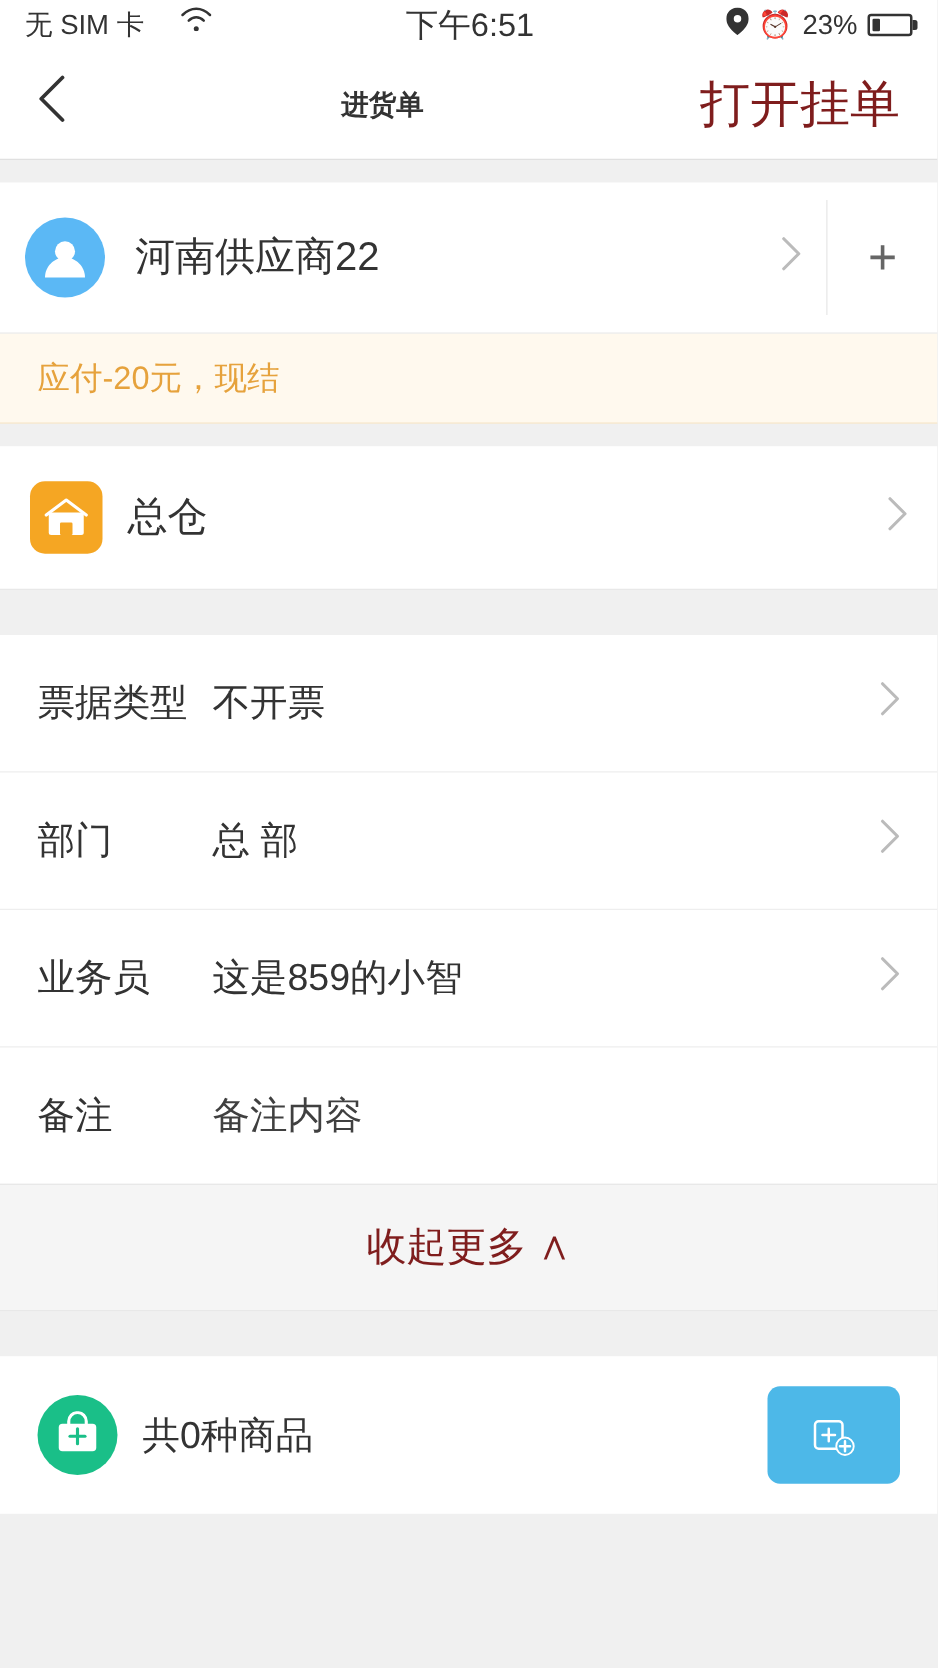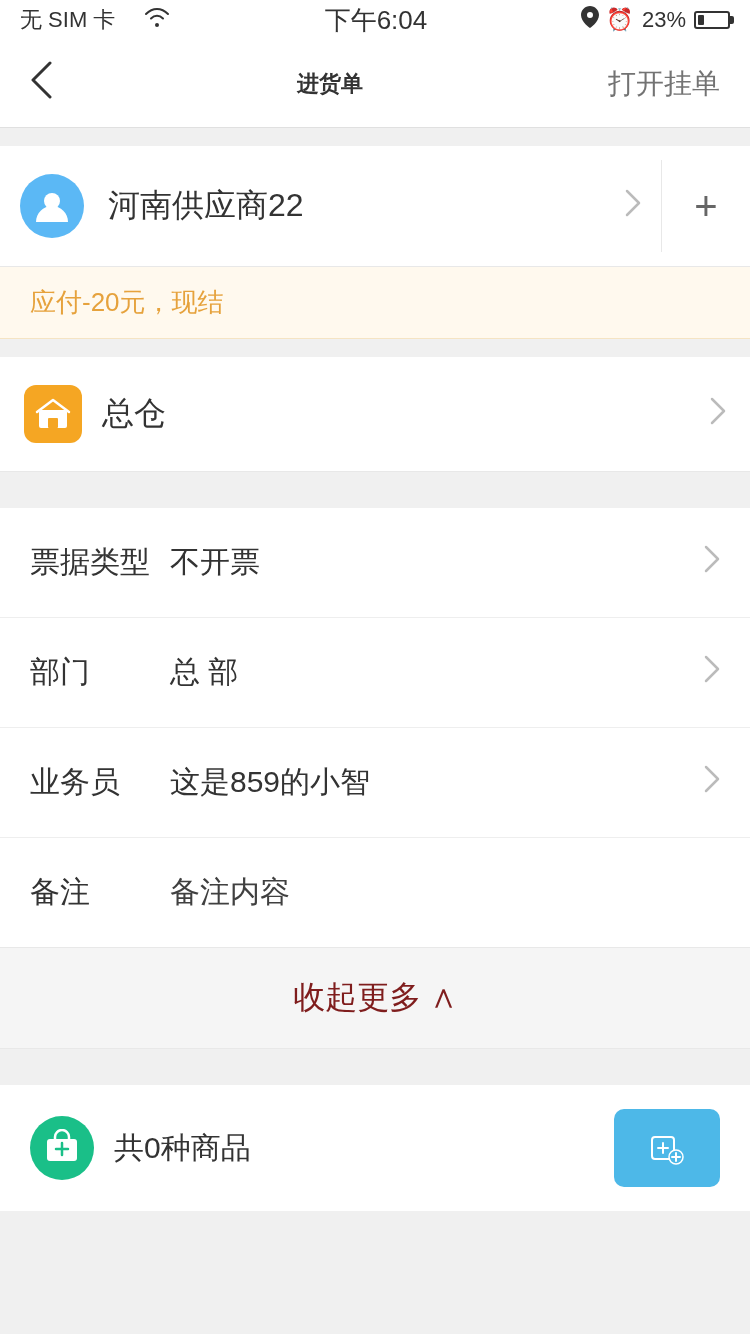--- a/index.html
+++ b/index.html
@@ -18,21 +18,21 @@
       width: 100%;
       height: 40px;
       background: #fff;
       display: flex;
       align-items: center;
       justify-content: space-between;
       padding: 0 20px;
       font-size: 22px;
       color: #333;
     }
-    .status-left { display: flex; align-items: center; gap: 28px; }
+    .status-left { display: flex; gap: 28px; }
     .status-center { font-size: 26px; font-weight: 500; }
     .status-right { display: flex; align-items: center; gap: 8px; font-size: 22px; }
     .battery-bar {
       display: inline-flex;
       align-items: center;
       gap: 3px;
     }
     .battery-rect {
       width: 36px;
       height: 18px;
@@ -76,22 +76,22 @@
       font-size: 34px;
       color: #333;
       cursor: pointer;
     }
     .nav-title {
       font-size: 22px;
       font-weight: 600;
       color: #333;
     }
     .nav-action {
-      font-size: 28px;
-      color: #737373;
+      font-size: 40px;
+      color: #7f1d1d;
       cursor: pointer;
     }
 
     
     .section-divider {
       width: 100%;
       height: 18px;
       background: #f0f0f0;
     }
 
@@ -290,21 +290,21 @@
   <div class="status-left">
     <span>无 SIM 卡</span>
     <span>
       <svg width="28" height="20" viewBox="0 0 28 20" fill="none">
         <path d="M14 16a2 2 0 1 1 0 4 2 2 0 0 1 0-4z" fill="#333"></path>
         <path d="M8 11.5C9.8 9.7 11.8 8.8 14 8.8s4.2.9 6 2.7" stroke="#333" stroke-width="2" fill="none" stroke-linecap="round"></path>
         <path d="M3 7C6.2 3.8 9.9 2 14 2s7.8 1.8 11 5" stroke="#333" stroke-width="2" fill="none" stroke-linecap="round"></path>
       </svg>
     </span>
   </div>
-  <div class="status-center">下午6:04</div>
+  <div class="status-center">下午6:51</div>
   <div class="status-right">
     <span>
       <svg width="18" height="22" viewBox="0 0 18 22" fill="#333">
         <path d="M9 0C4 0 0 4 0 9c0 7 9 13 9 13s9-6 9-13c0-5-4-9-9-9zm0 12a3 3 0 1 1 0-6 3 3 0 0 1 0 6z"></path>
       </svg>
     </span>
     <span>⏰</span>
     <span>23%</span>
     <span class="battery-bar">
       <span class="battery-rect">

